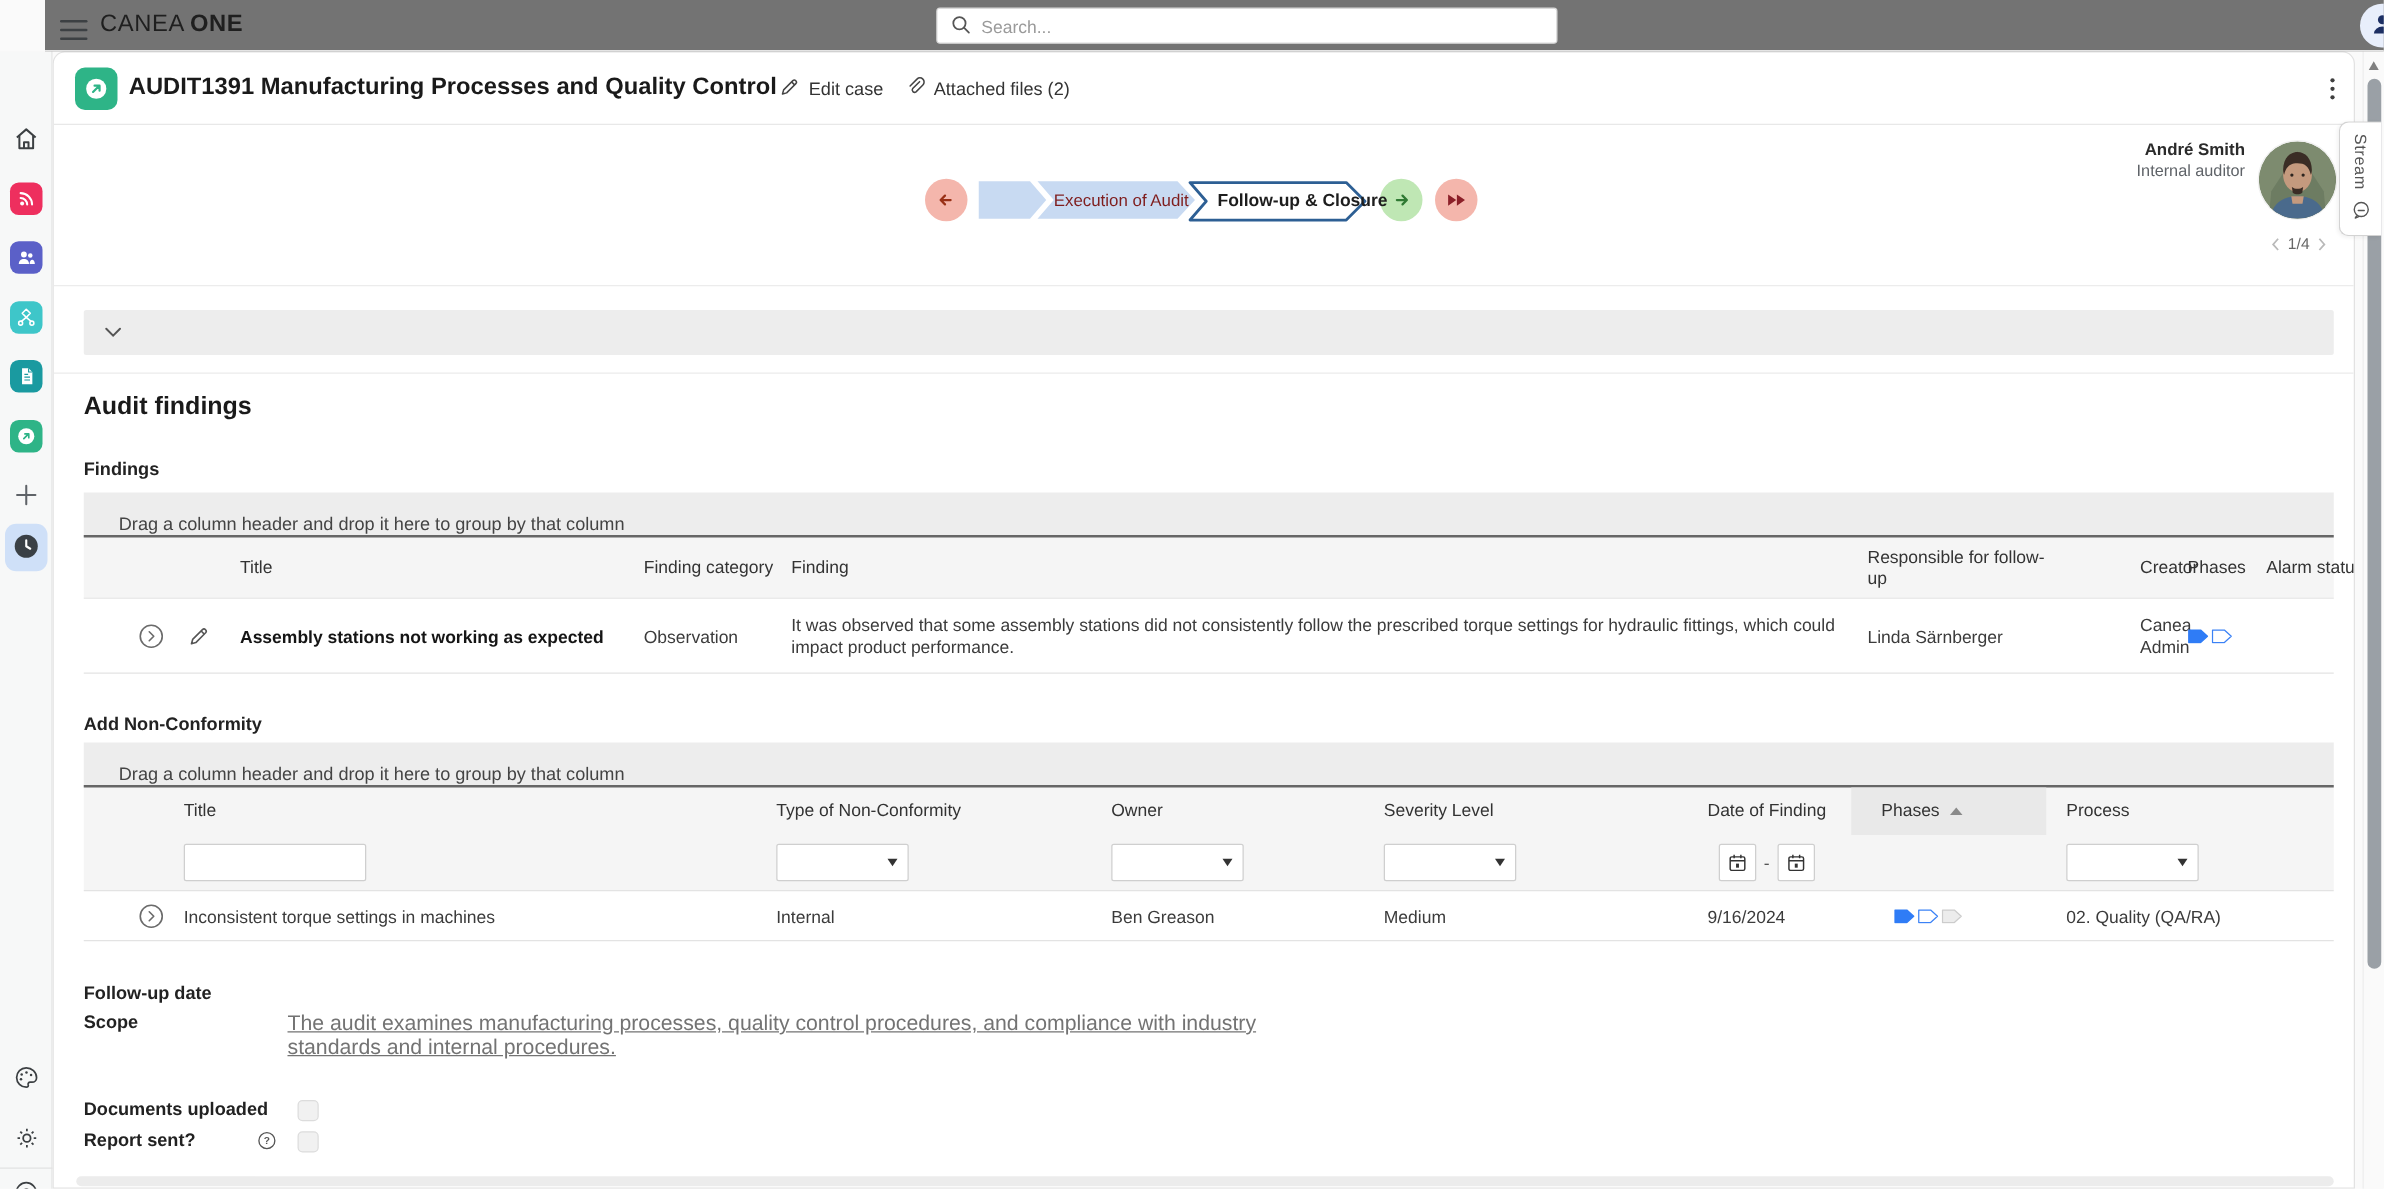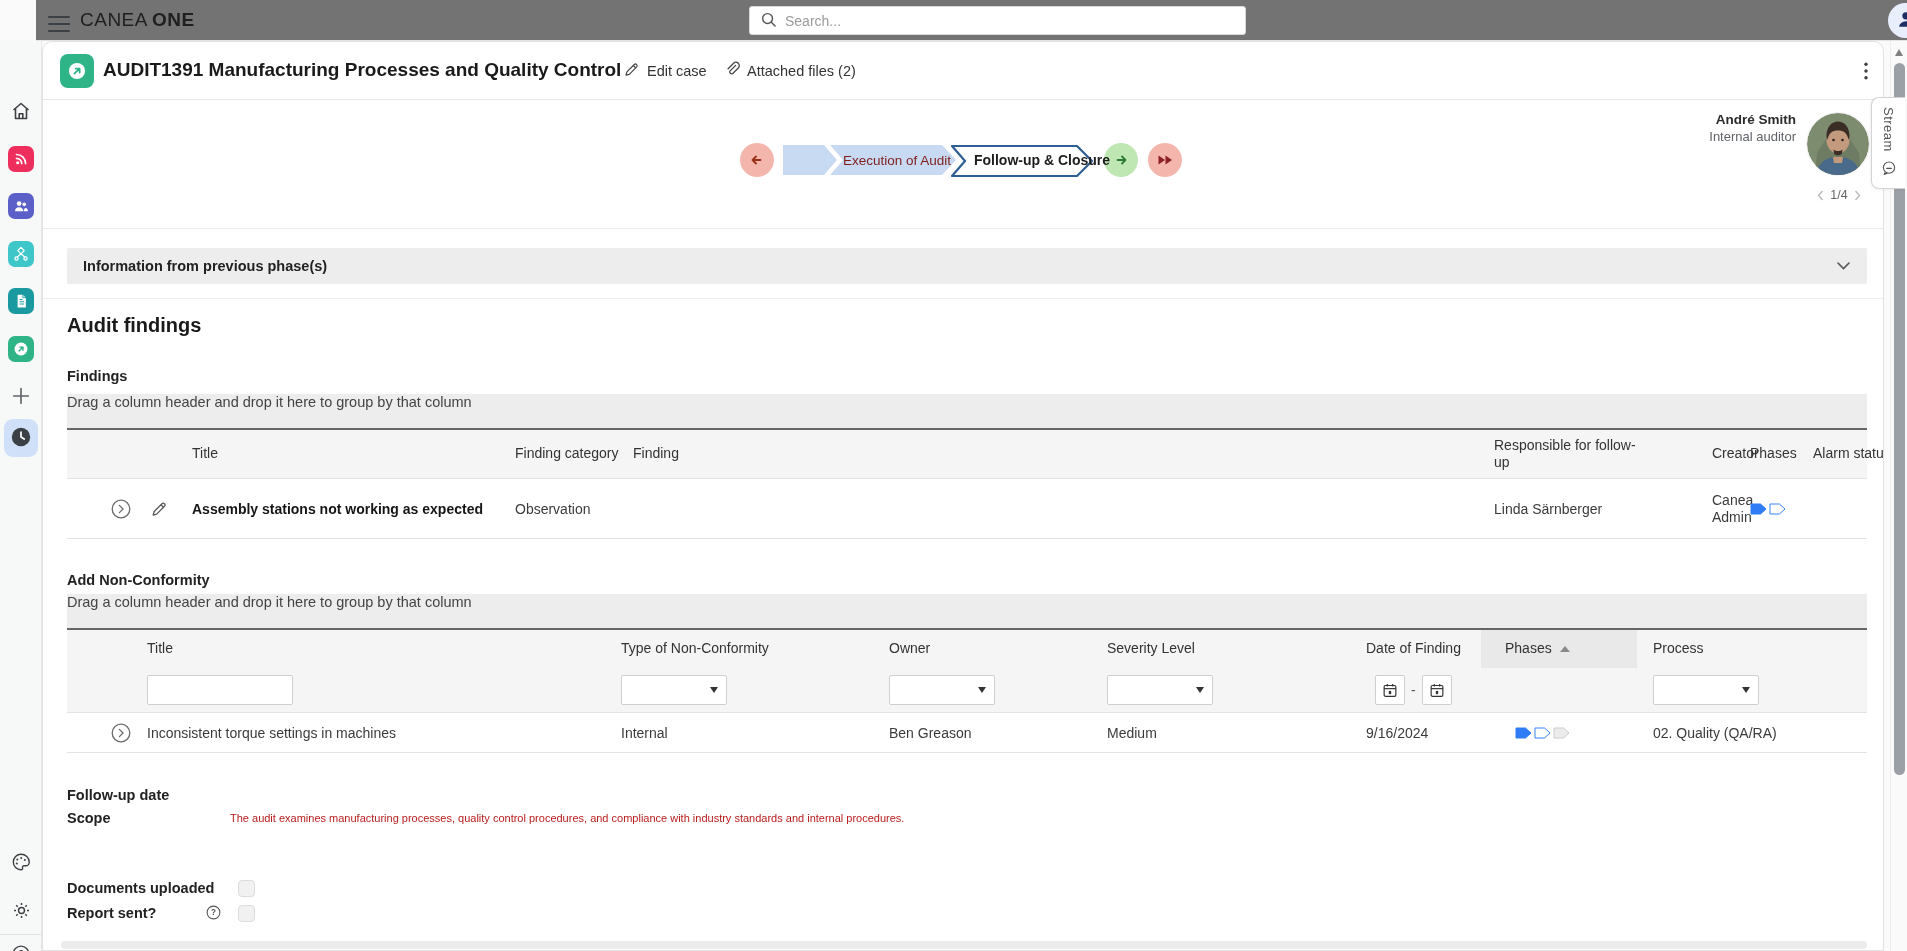--- a/index.html
+++ b/index.html
@@ -53,21 +53,21 @@
 
   .divider-a { position:absolute; left:0; top:186px; width:100%; border-top:1px solid #ececec; }
   .divider-b { position:absolute; left:0; top:256px; width:100%; border-top:1px solid #ececec; }
 
   .info-bar { position:absolute; left:24px; top:206px; width:1800px; height:36px; background:#ededed; border-radius:2px; display:flex; align-items:center; padding:0 16px; cursor:pointer; }
   .info-bar .t { font-weight:bold; font-size:14.5px; color:#222; flex:1; }
 
   .h2 { position:absolute; left:24px; top:272px; font-size:20px; font-weight:bold; color:#1a1a1a; }
 
   .sec-label { position:absolute; left:24px; font-size:14.5px; font-weight:bold; color:#222; }
-  .drag-bar { position:absolute; left:24px; width:1800px; height:34px; background:#ededed; display:flex; align-items:flex-start; padding:0 0; color:#444; font-size:14.5px; }
+  .drag-bar { position:absolute; left:24px; width:1800px; height:34px; background:#ededed; display:flex; align-items:flex-end; padding:0 28px; color:#444; font-size:14.5px; }
 
   .grid { position:absolute; left:24px; width:1800px; }
   .g-head { position:relative; background:#f5f5f5; border-top:2px solid #666; }
   .g-filter { position:relative; background:#f5f5f5; }
   .g-row { position:relative; background:#fff; border-top:1px solid #e3e3e3; border-bottom:1px solid #e3e3e3; cursor:pointer; }
   .cell { position:absolute; top:0; height:100%; display:flex; align-items:center; font-size:14px; color:#3b3b3b; }
   .cell.hdr { color:#333; font-size:14px; line-height:1.25; }
   .cell.wrap { align-items:center; }
   .b { font-weight:bold; color:#151515; }
 
@@ -88,21 +88,21 @@
   .ddl .btn { width:24px; display:flex; align-items:center; justify-content:center; }
   .tri-down { width:0; height:0; border-left:4.5px solid transparent; border-right:4.5px solid transparent; border-top:6px solid #333; }
   .sort-up { width:0; height:0; border-left:5px solid transparent; border-right:5px solid transparent; border-bottom:6px solid #8a8a8a; margin-left:8px; }
   .cal-btn { width:30px; height:30px; border:1px solid #cfcfcf; background:#fff; border-radius:2px; display:flex; align-items:center; justify-content:center; cursor:pointer; }
   .date-sep { margin:0 6px; color:#555; }
 
   .tagrow { display:flex; gap:2px; align-items:center; }
 
   
   .fld-label { position:absolute; left:24px; font-size:14.5px; font-weight:bold; color:#222; }
-  .scope-val { position:absolute; left:187px; top:767px; width:805px; font-size:11px; color:#b91c1c; line-height:19px; }
+  .scope-val { position:absolute; left:187px; top:767px; width:805px; font-size:17px; color:#737373; line-height:19px;text-decoration:underline; }
   .chk { position:absolute; left:195px; width:17px; height:17px; background:#f1f1f1; border:1px solid #dcdcdc; border-radius:4px; cursor:pointer; }
   .help-ic { position:absolute; left:162px; cursor:pointer; display:flex; }
 
   .hscroll { position:absolute; left:18px; top:899px; width:1806px; height:8px; background:#ececec; border-radius:4px; }
 
   
   .vscroll { position:absolute; left:1890px; top:41px; width:17px; height:910px; background:#fafafa; border-left:1px solid #ededed; z-index:10; }
   .vs-up { position:absolute; left:4px; top:8px; width:0; height:0; border-left:4.5px solid transparent; border-right:4.5px solid transparent; border-bottom:7px solid #808080; cursor:pointer; }
   .vs-thumb { position:absolute; left:3px; top:22px; width:11px; height:712px; background:#9aa0a6; border-radius:6px; cursor:pointer; }
   .stream-tab { position:absolute; left:1871px; top:97px; width:34px; height:92px; background:#fff; border:1px solid #d3d3d3; border-right:none; border-radius:8px 0 0 8px; z-index:15; display:flex; flex-direction:column; align-items:center; justify-content:center; gap:8px; cursor:pointer; box-shadow:-1px 1px 3px rgba(0,0,0,.05); }
@@ -315,21 +315,20 @@
     <span class="pg-ar">
         <svg width="7" height="11" viewBox="0 0 7 11" fill="none" stroke="#b9b9b9" stroke-width="1.4">
           <path d="M1.5 1 5.5 5.5 1.5 10"></path>
         </svg>
       </span>
   </div>
 
   <div class="divider-a"></div>
 
   <div class="info-bar">
-    <span class="t">Information from previous phase(s)</span>
     <span>
       <svg width="15" height="10" viewBox="0 0 15 10" fill="none" stroke="#555" stroke-width="1.6" stroke-linecap="round">
           <path d="M2 2l5.5 5.5L13 2"></path>
         </svg>
     </span>
   </div>
 
   <div class="divider-b"></div>
 
   <div class="h2">Audit findings</div>
@@ -374,20 +373,23 @@
         <svg width="18" height="18" viewBox="0 0 17 17" fill="none" stroke="#555" stroke-width="1.2" stroke-linejoin="round">
             <path d="M3 14.2l.9-3.3L11.3 3.5a1.7 1.7 0 0 1 2.4 2.4L6.3 13.3 3 14.2z"></path>
             <path d="M10.3 4.5l2.4 2.4"></path>
           </svg>
       </div>
       <div class="cell f-title b">
           <span>Assembly stations not working as expected</span>
         </div>
       <div class="cell f-cat">
           <span>Observation</span>
+        </div>
+      <div class="cell f-find" style="line-height:17px">
+          <span>It was observed that some assembly stations did not consistently follow the prescribed torque settings for hydraulic fittings, which could impact product performance.</span>
         </div>
       <div class="cell f-resp">
           <span>Linda Särnberger</span>
         </div>
       <div class="cell f-crea" style="line-height:17px">
           <span>Canea Admin</span>
         </div>
       <div class="cell f-pha">
         <span class="tagrow">
           <svg width="17" height="12" viewBox="0 0 17 12">

